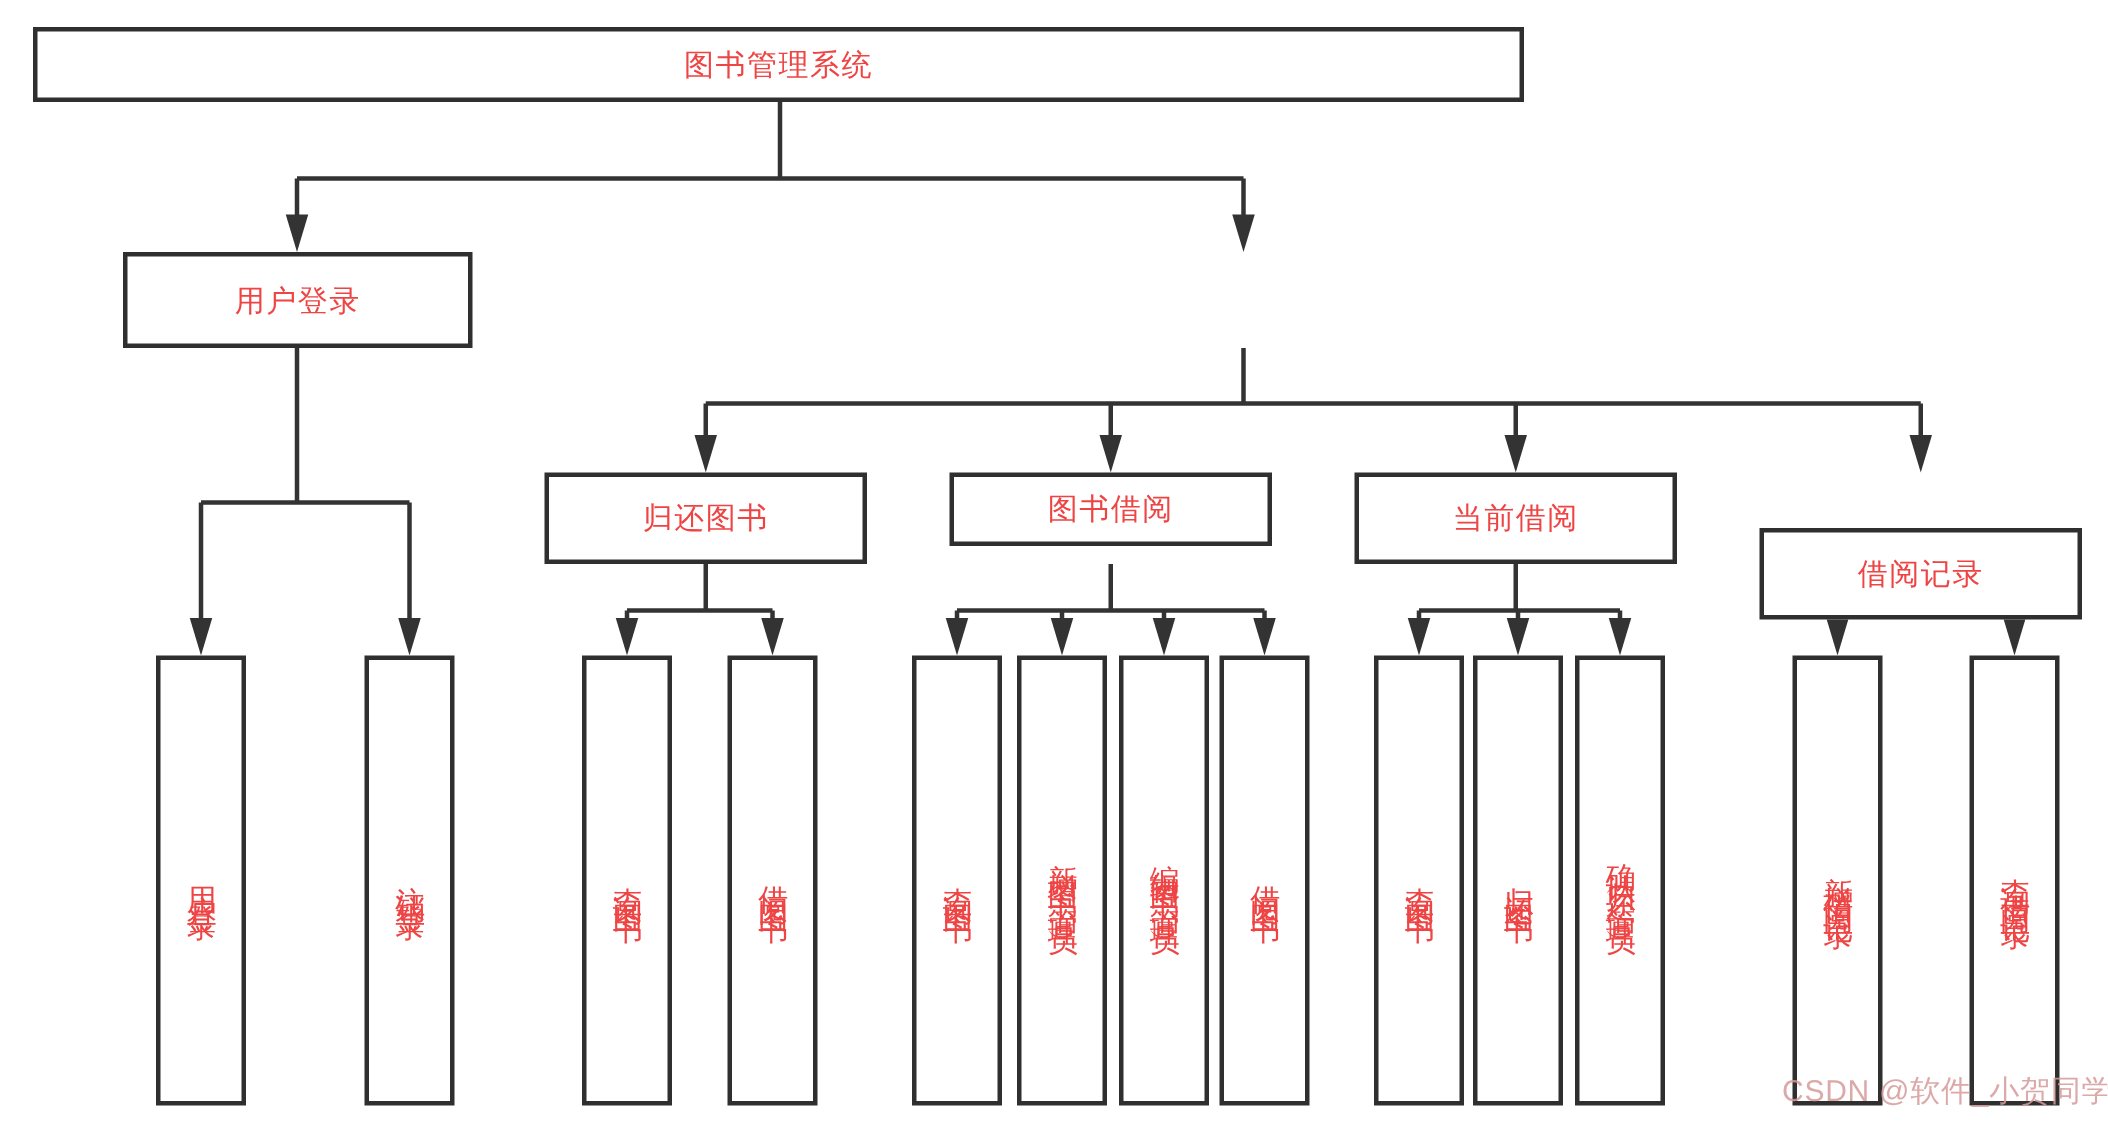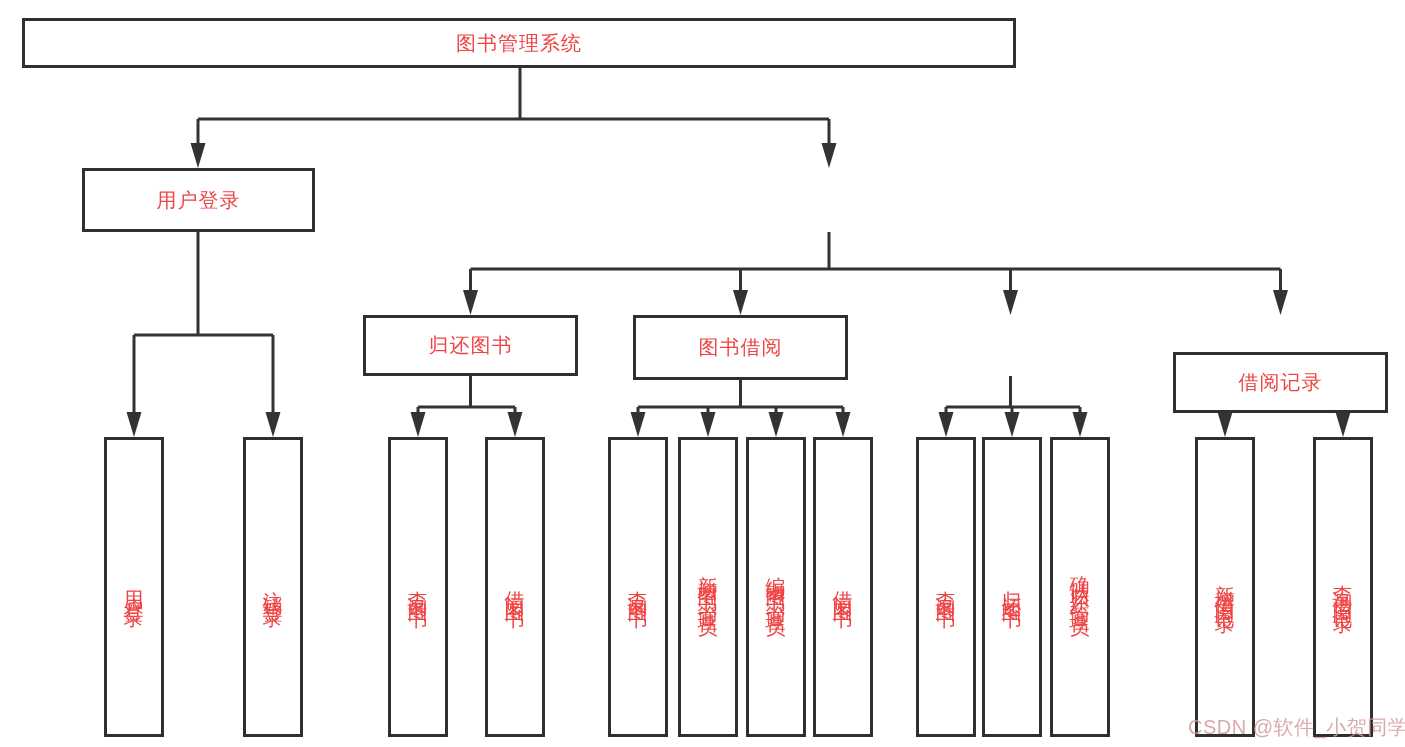--- a/index.html
+++ b/index.html
@@ -125,22 +125,25 @@
     <span class="hlabel">图书管理系统</span>
   </div>
 
   <div class="box" style="left:82px;top:168px;width:233px;height:64px;">
     <span class="hlabel">用户登录</span>
   </div>
 
   <div class="box" style="left:363px;top:315px;width:215px;height:61px;">
     <span class="hlabel">归还图书</span>
   </div>
-  <div class="box" style="left:633px;top:315px;width:215px;height:65px;">
+  <div class="box" style="left:633px;top:315px;width:215px;height:49px;">
     <span class="hlabel">图书借阅</span>
+  </div>
+  <div class="box" style="left:903px;top:315px;width:215px;height:61px;">
+    <span class="hlabel">当前借阅</span>
   </div>
   <div class="box" style="left:1173px;top:315px;width:215px;height:61px;margin-top:37px;">
     <span class="hlabel">借阅记录</span>
   </div>
 
   <div class="box" style="left:104px;top:437px;width:60px;height:300px;">
     <span class="vlabel">用户登录</span>
   </div>
   <div class="box" style="left:243px;top:437px;width:60px;height:300px;">
     <span class="vlabel">注销登录</span>

